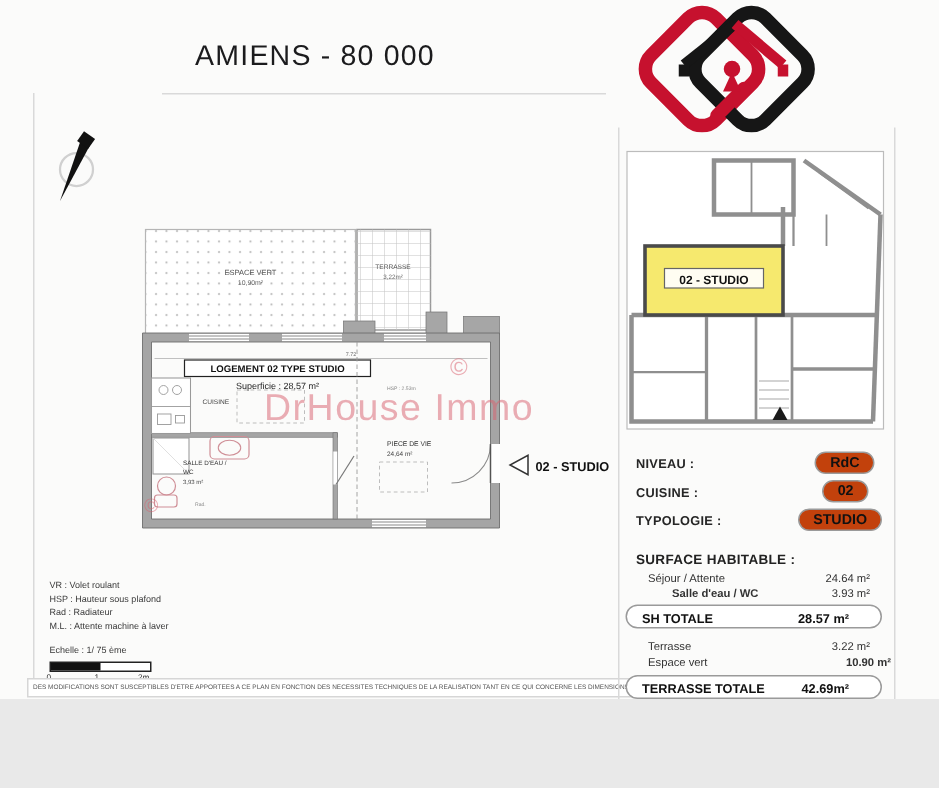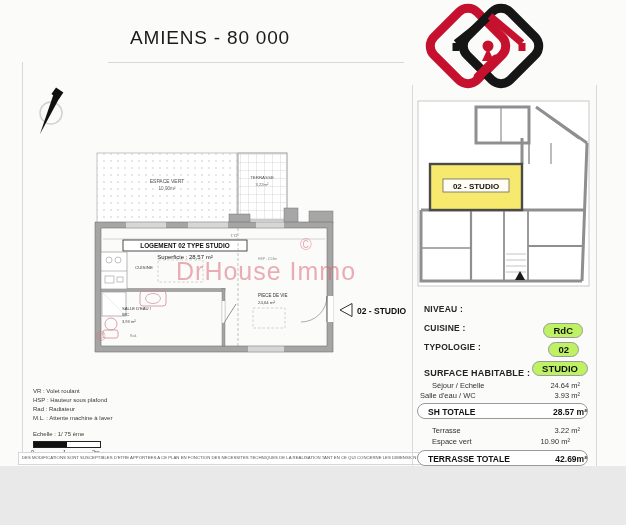--- a/index.html
+++ b/index.html
@@ -13,28 +13,28 @@
   .legend-line{left:33px;width:180px;font-size:6px;color:#3a3a3a;}
   #scalebar{left:33px;top:441px;width:66px;height:5px;border:1px solid #222;background:#fff;}
   #scalebar .half{position:absolute;left:0;top:0;width:33px;height:5px;background:#111;}
   .tick{top:449px;font-size:5.5px;color:#333;}
   
   #disclaimer{left:18px;top:452px;width:404px;height:11px;border:1px solid #d6d6d6;background:#fff;}
   #disclaimer span{position:absolute;left:3px;top:2px;font-size:8.6px;color:#555;
                    transform:scale(.5);transform-origin:left top;white-space:nowrap;}
   
   .panel-label{font-size:8.5px;font-weight:bold;color:#262626;letter-spacing:.2px;}
-  .pill{position:absolute;border:1.5px solid #9a9a9a;border-radius:10px;background:#bef264;
-        font-size:9.5px;font-weight:bold;color:#111;padding:1px 9px;line-height:11px;margin-top:22px;}
+  .pill{position:absolute;border:1.5px solid #9a9a9a;border-radius:10px;background:#c2410c;
+        font-size:9.5px;font-weight:bold;color:#111;padding:1px 9px;line-height:11px;}
   .srow-label{font-size:7.5px;color:#333;}
   .srow-value{font-size:7.5px;color:#333;text-align:right;}
   .total-pill{position:absolute;left:417px;width:169px;height:14px;border:1.3px solid #9a9a9a;
               border-radius:9px;background:#fff;}
   .total-pill .tl{position:absolute;left:10px;top:2.5px;font-size:8.5px;font-weight:bold;color:#111;}
-  .total-pill .tv{position:absolute;right:0;top:2.5px;font-size:8.5px;font-weight:bold;color:#111;}
+  .total-pill .tv{position:absolute;right:21px;top:2.5px;font-size:8.5px;font-weight:bold;color:#111;}
   #surface-heading{left:424px;top:368px;font-size:9px;font-weight:bold;color:#222;letter-spacing:.2px;}
   #bottom-strip{left:0;top:472px;width:626px;height:53px;background:#f3f3f1;}
   svg text{font-family:"Liberation Sans","DejaVu Sans",sans-serif;}
 </style>
 </head>
 <body>
 
 <div id="stage">
 
   <div class="abs" id="title">AMIENS - 80 000</div>
@@ -233,33 +233,33 @@
   <div class="pill" style="right:43px;top:301px;">RdC</div>
 
   <div class="abs panel-label" style="left:424px;top:323px;">CUISINE :</div>
   <div class="pill" style="right:47px;top:320px;">02</div>
 
   <div class="abs panel-label" style="left:424px;top:342px;">TYPOLOGIE :</div>
   <div class="pill" style="right:38px;top:339px;">STUDIO</div>
 
   <div class="abs" id="surface-heading">SURFACE HABITABLE :</div>
 
-  <div class="abs srow-label" style="left:432px;top:381px;">Séjour / Echelle</div>
+  <div class="abs srow-label" style="left:432px;top:381px;">Séjour / Attente</div>
   <div class="abs srow-value" style="right:46px;top:381px;">24.64 m²</div>
-  <div class="abs srow-label" style="left:420px;top:391px;">Salle d'eau / WC</div>
+  <div class="abs srow-label" style="left:448px;top:391px;font-weight:bold;">Salle d'eau / WC</div>
   <div class="abs srow-value" style="right:46px;top:391px;">3.93 m²</div>
 
   <div class="total-pill" style="top:403px;">
     <div class="tl">SH TOTALE</div>
     <div class="tv">28.57 m²</div>
   </div>
 
   <div class="abs srow-label" style="left:432px;top:426px;">Terrasse</div>
   <div class="abs srow-value" style="right:46px;top:426px;">3.22 m²</div>
   <div class="abs srow-label" style="left:432px;top:437px;">Espace vert</div>
-  <div class="abs srow-value" style="right:56px;top:437px;">10.90 m²</div>
+  <div class="abs srow-value" style="right:32px;top:437px;font-weight:bold;">10.90 m²</div>
 
   <div class="total-pill" style="top:450px;">
     <div class="tl">TERRASSE TOTALE</div>
     <div class="tv">42.69m²</div>
   </div>
 
 </div>
 
 </body></html>

